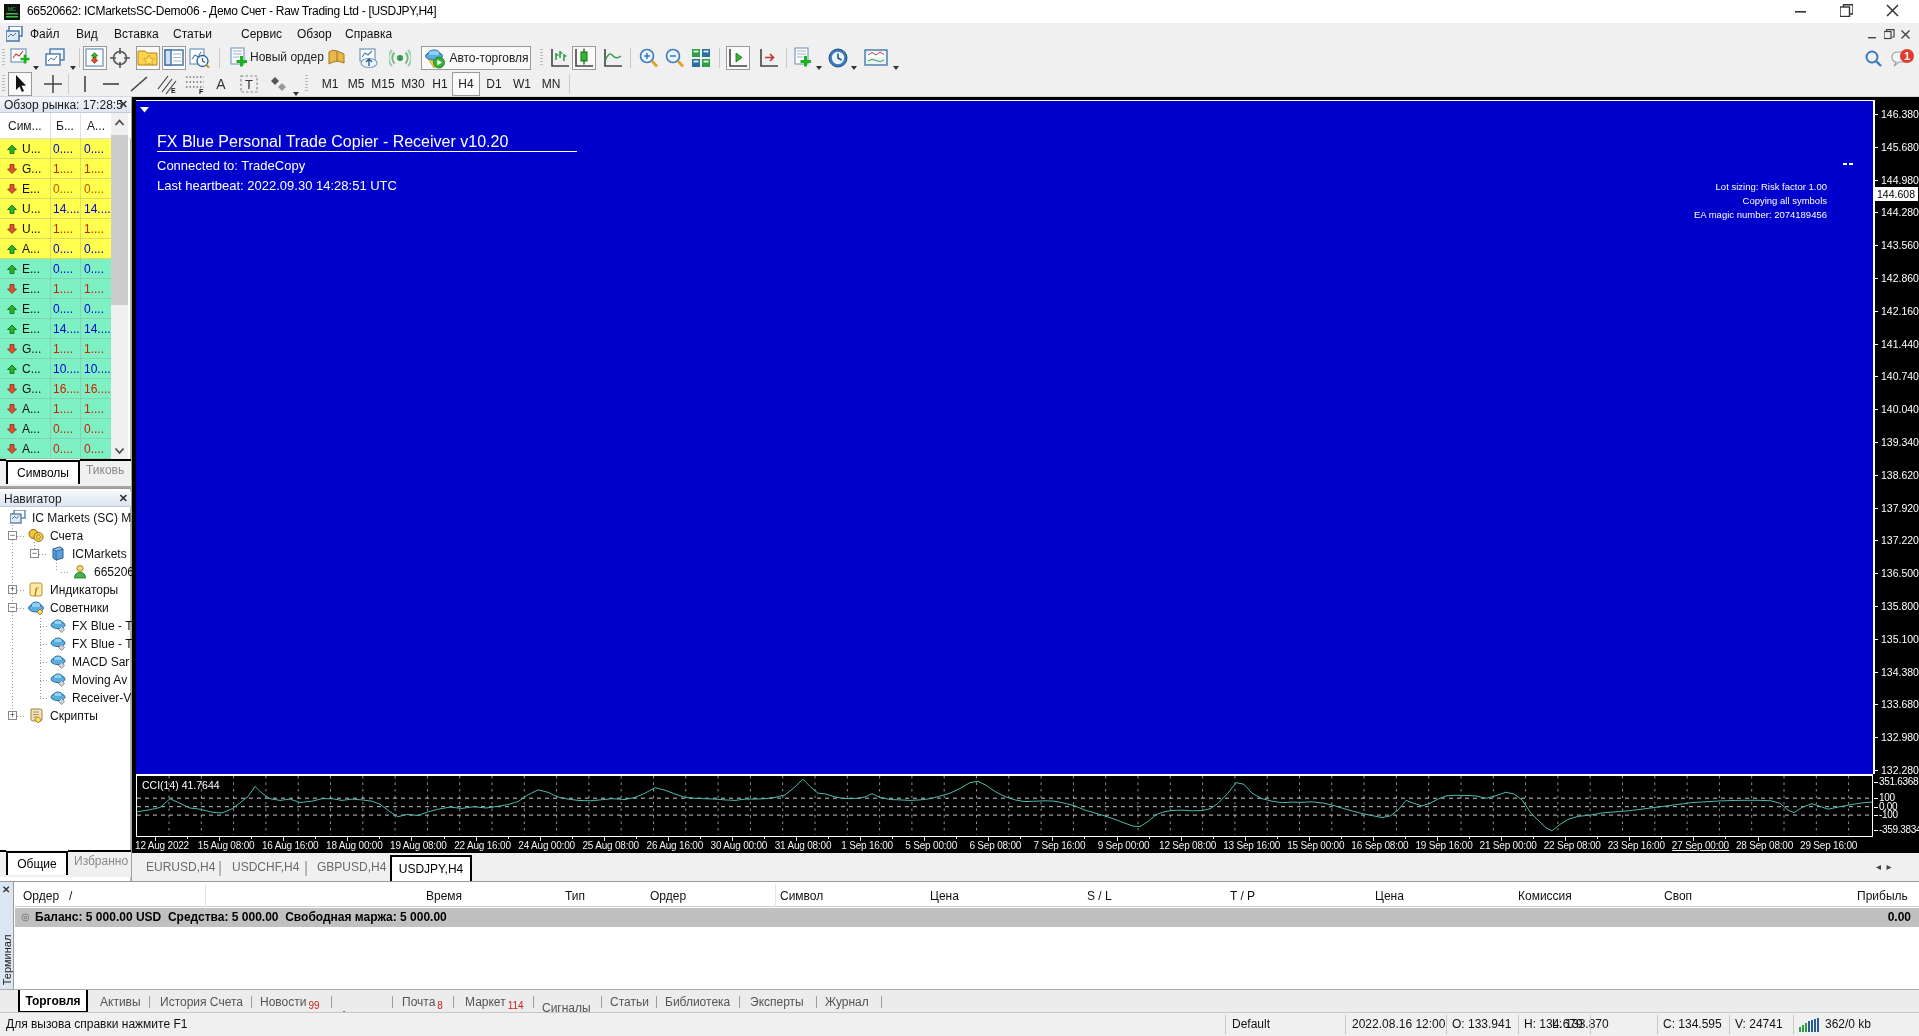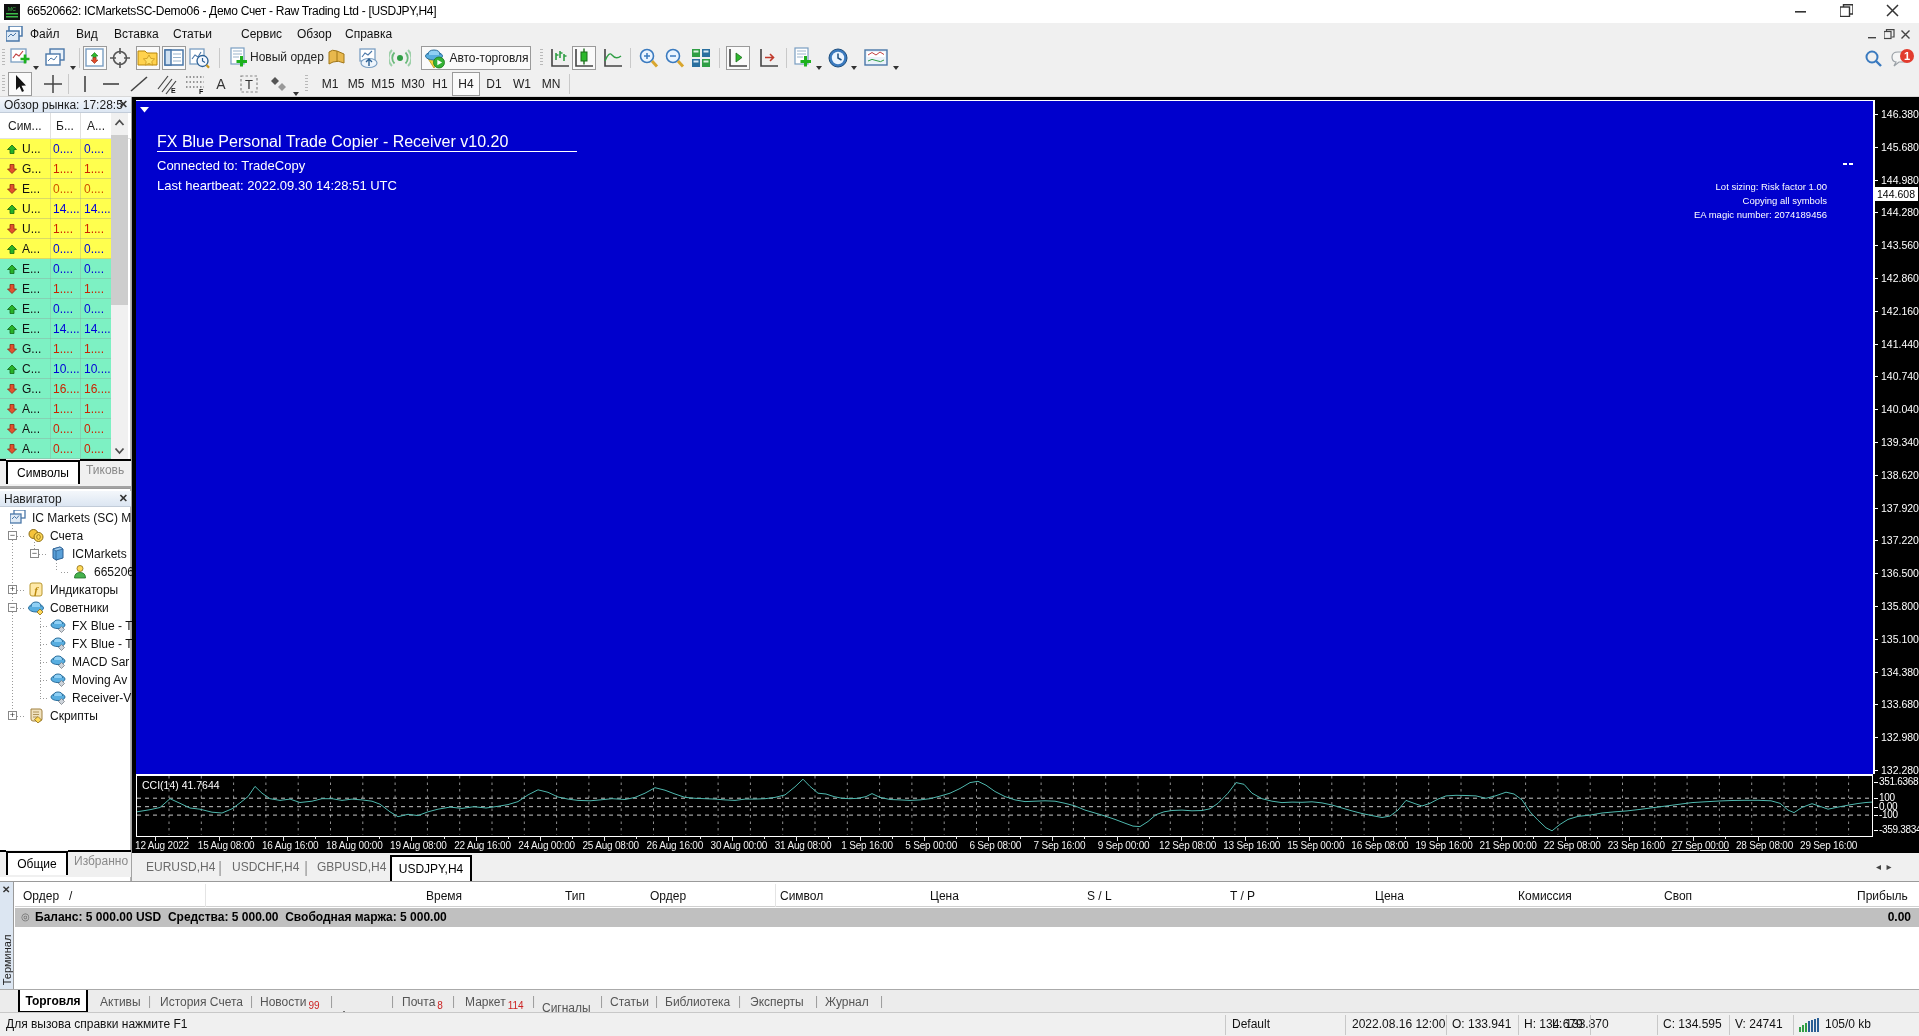--- a/index.html
+++ b/index.html
@@ -877,21 +877,21 @@
         <rect x="3" y="7" width="2" height="7"></rect>
         <rect x="6" y="5" width="2" height="9"></rect>
       </g>
     <g fill="#2a5f94">
         <rect x="9" y="3" width="2" height="11"></rect>
         <rect x="12" y="2" width="2" height="12"></rect>
         <rect x="15" y="1" width="2" height="13"></rect>
         <rect x="18" y="0" width="2" height="14"></rect>
       </g>
   </svg>
-  <span class="abs" style="left:1825px;top:4px;font-size:12px;color:#111;">105/0 kb</span>
+  <span class="abs" style="left:1825px;top:4px;font-size:12px;color:#111;">362/0 kb</span>
   <div class="abs" style="left:1225px;top:2px;width:1px;height:20px;background:#c8c8c8"></div>
   <div class="abs" style="left:1345px;top:2px;width:1px;height:20px;background:#c8c8c8"></div>
   <div class="abs" style="left:1446px;top:2px;width:1px;height:20px;background:#c8c8c8"></div>
   <div class="abs" style="left:1518px;top:2px;width:1px;height:20px;background:#c8c8c8"></div>
   <div class="abs" style="left:1590px;top:2px;width:1px;height:20px;background:#c8c8c8"></div>
   <div class="abs" style="left:1657px;top:2px;width:1px;height:20px;background:#c8c8c8"></div>
   <div class="abs" style="left:1729px;top:2px;width:1px;height:20px;background:#c8c8c8"></div>
   <div class="abs" style="left:1793px;top:2px;width:1px;height:20px;background:#c8c8c8"></div>
 </div>
 

